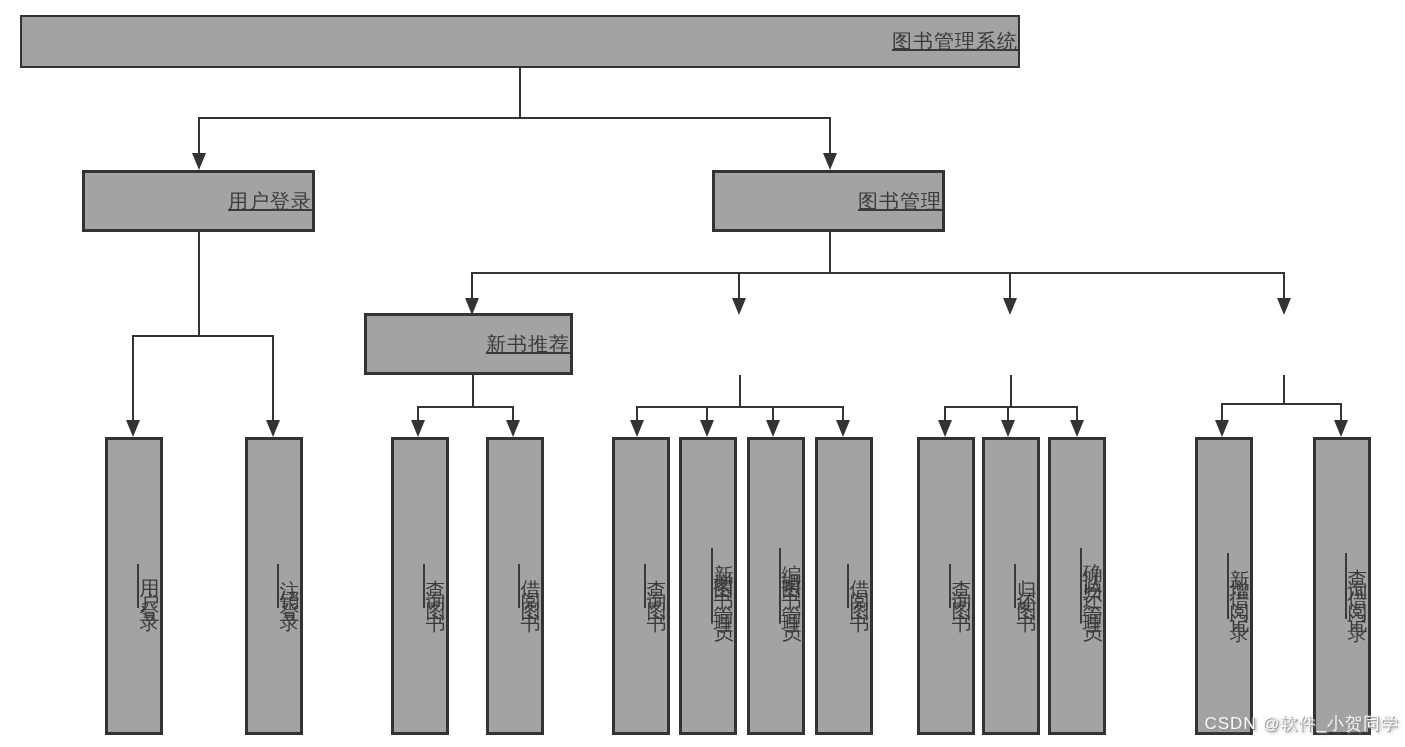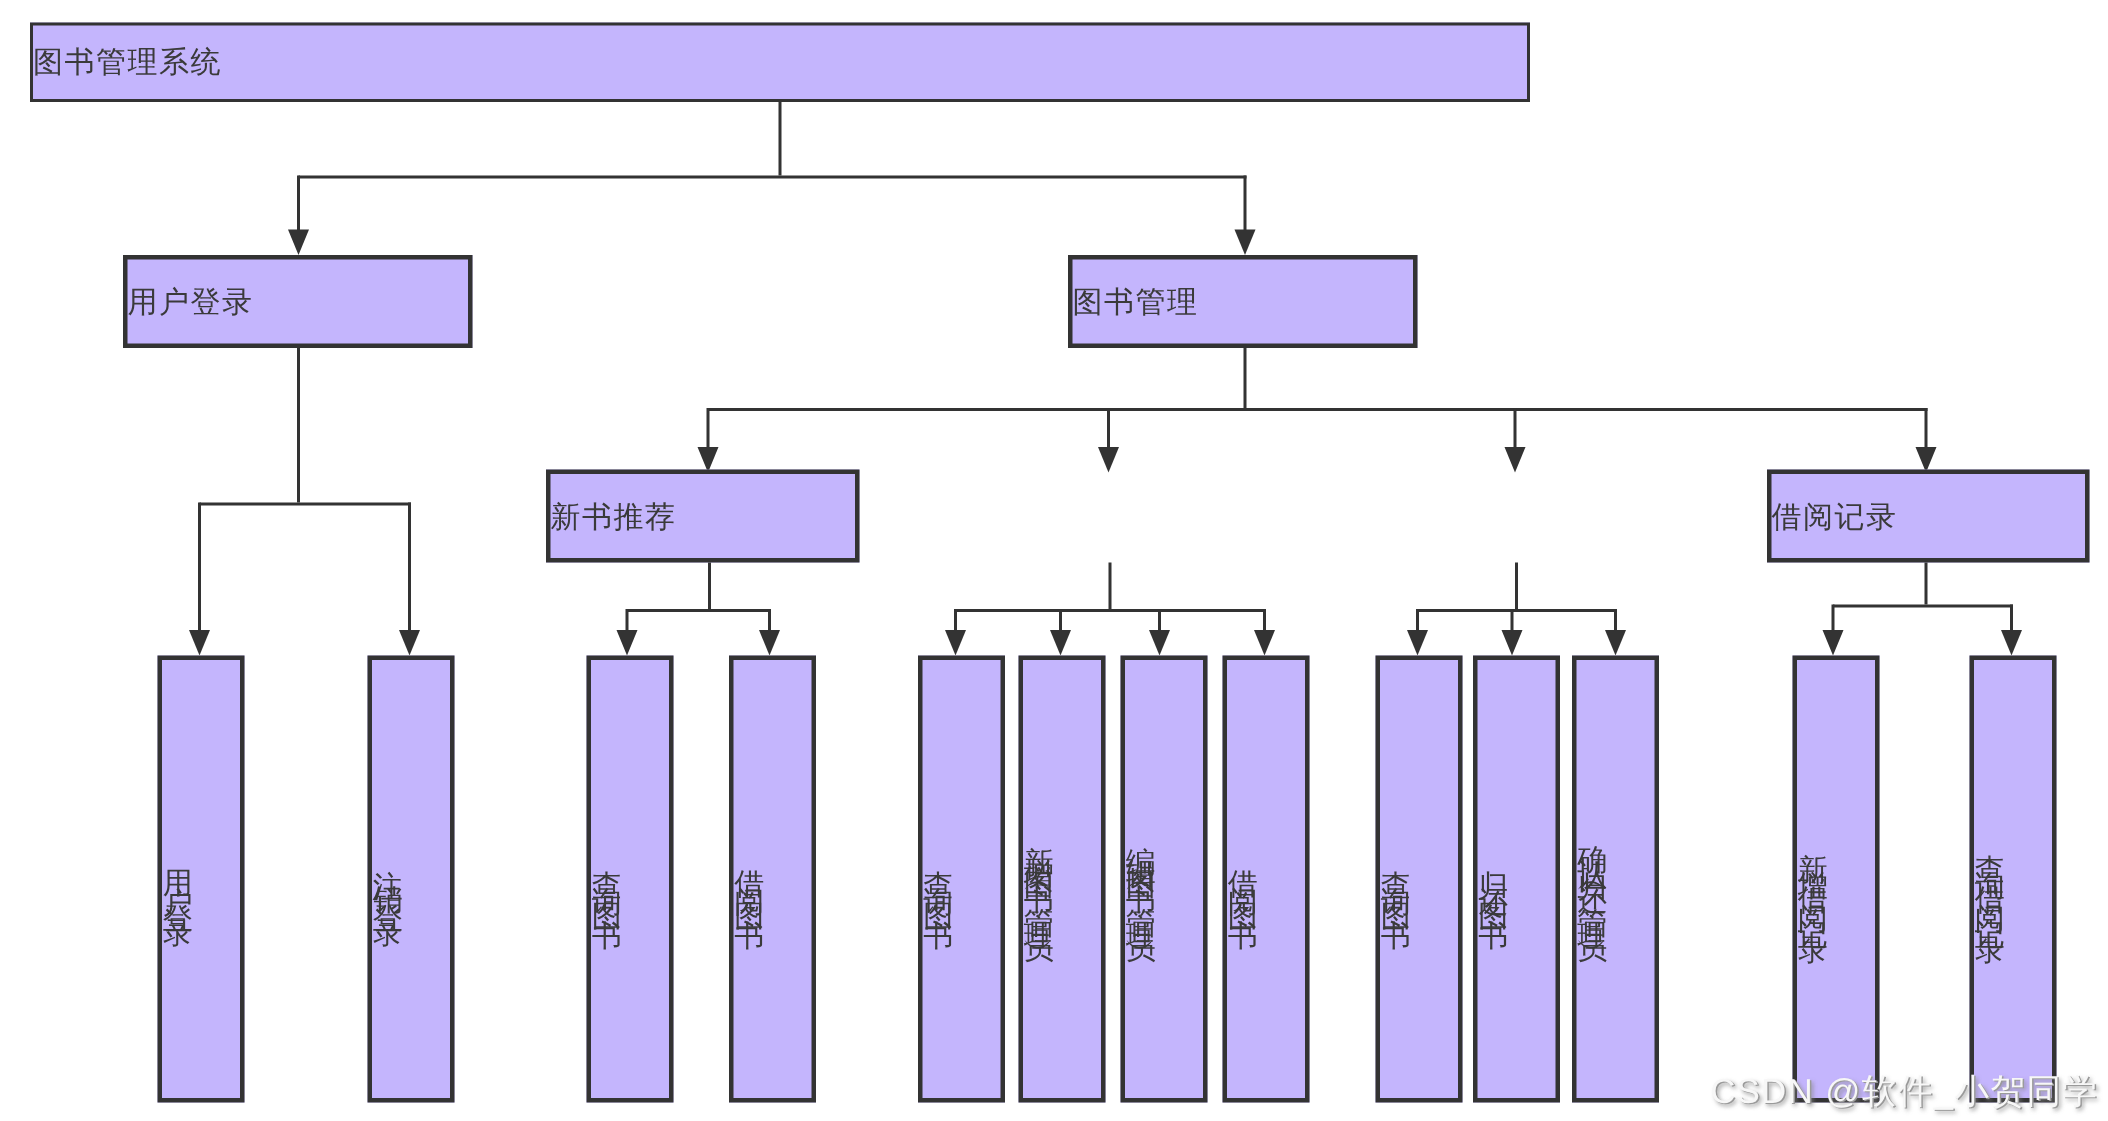--- a/index.html
+++ b/index.html
@@ -11,27 +11,28 @@
   #canvas{
     position:relative;
     width:1405px;height:747px;
     background:var(--bg);
     font-family:"Liberation Sans","DejaVu Sans",sans-serif;
     color:var(--text);
     overflow:hidden;
   }
   .box{
     position:absolute;
-    background:#c4b5fd;
+    background:#a3a3a3;
     border:3px solid var(--line);
     box-sizing:border-box;
-    display:flex;align-items:center;justify-content:flex-start;
+    display:flex;align-items:center;justify-content:flex-end;
     font-size:20px;
     color:var(--text);
     letter-spacing:1px;
+    text-decoration:underline;
   }
   .root-box{border-width:2px;}
   .leaf{
     top:437px;height:298px;width:58px;
   }
   .leaf .vtext{
     writing-mode:vertical-rl;
     text-orientation:mixed;
     letter-spacing:0.55em;
     line-height:1;
@@ -44,21 +45,21 @@
     content:'';position:absolute;left:6px;top:0;bottom:14px;width:2px;background:var(--line);
   }
   .arrow::after{
     content:'';position:absolute;left:0;bottom:0;width:0;height:0;
     border-left:7px solid transparent;border-right:7px solid transparent;
     border-top:17px solid var(--line);
   }
   .watermark{
     position:absolute;
     right:6px;top:712px;
-    font-size:23px;
+    font-size:17px;
     color:#f7f7f7;
     text-shadow:1px 1px 0 #9a9a9a, 2px 2px 3px rgba(130,130,130,0.8);
     letter-spacing:1px;
     z-index:10;
     white-space:nowrap;
   }
 </style>
 </head>
 <body>
 
@@ -87,23 +88,20 @@
 
   <div class="vline" style="left:829px;top:232px;height:40px;"></div>
   <div class="hline" style="left:472px;top:272px;width:813px;"></div>
   <div class="arrow" style="left:465px;top:272px;height:43px;"></div>
   <div class="arrow" style="left:732px;top:272px;height:43px;"></div>
   <div class="arrow" style="left:1003px;top:272px;height:43px;"></div>
   <div class="arrow" style="left:1277px;top:272px;height:43px;"></div>
 
   <div class="box" style="left:364px;top:313px;width:209px;height:62px;">
     <span>新书推荐</span>
-  </div>
-  <div class="box" style="left:1178px;top:313px;width:215px;height:62px;">
-    <span>借阅记录</span>
   </div>
 
   <div class="vline" style="left:472px;top:375px;height:31px;"></div>
   <div class="hline" style="left:418px;top:406px;width:96px;"></div>
   <div class="arrow" style="left:411px;top:406px;height:31px;"></div>
   <div class="arrow" style="left:506px;top:406px;height:31px;"></div>
 
   <div class="vline" style="left:739px;top:375px;height:31px;"></div>
   <div class="hline" style="left:637px;top:406px;width:207px;"></div>
   <div class="arrow" style="left:630px;top:406px;height:31px;"></div>

